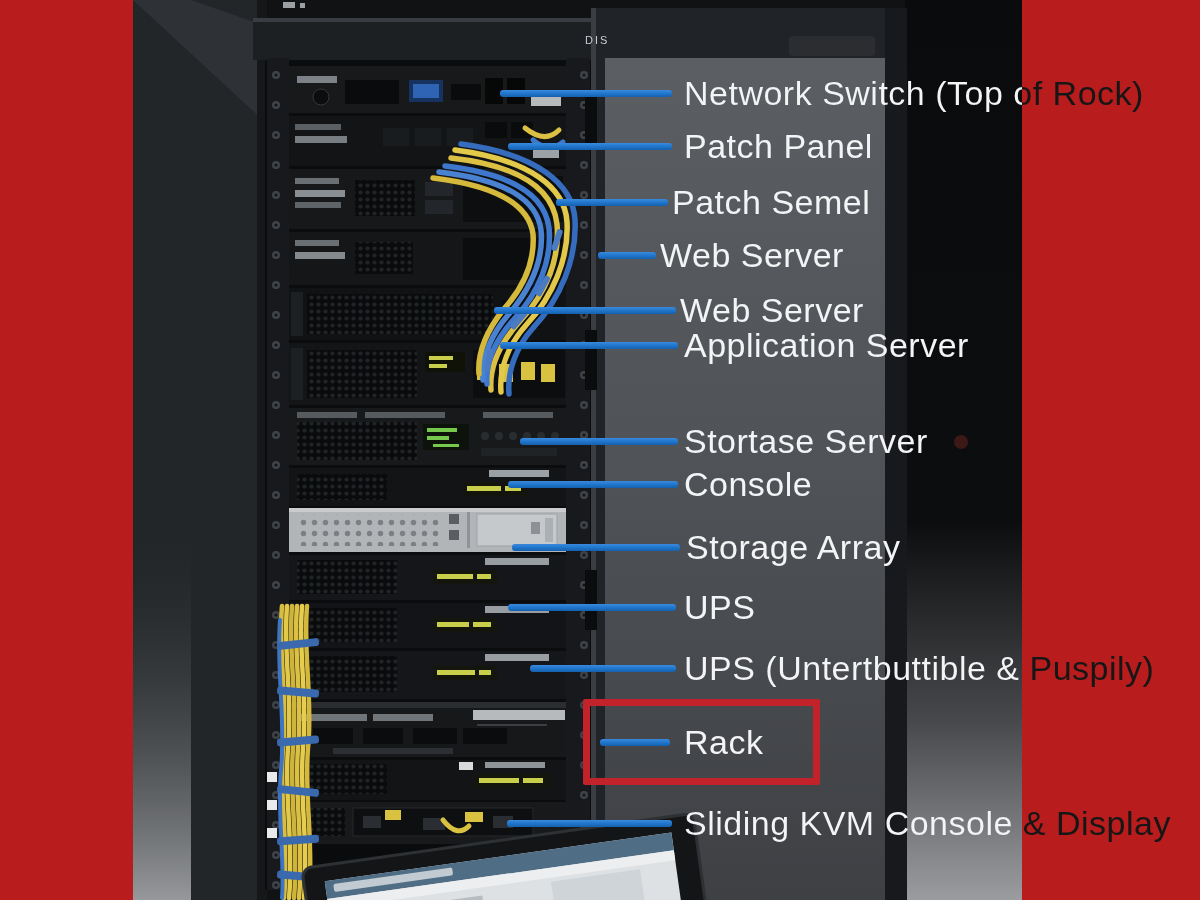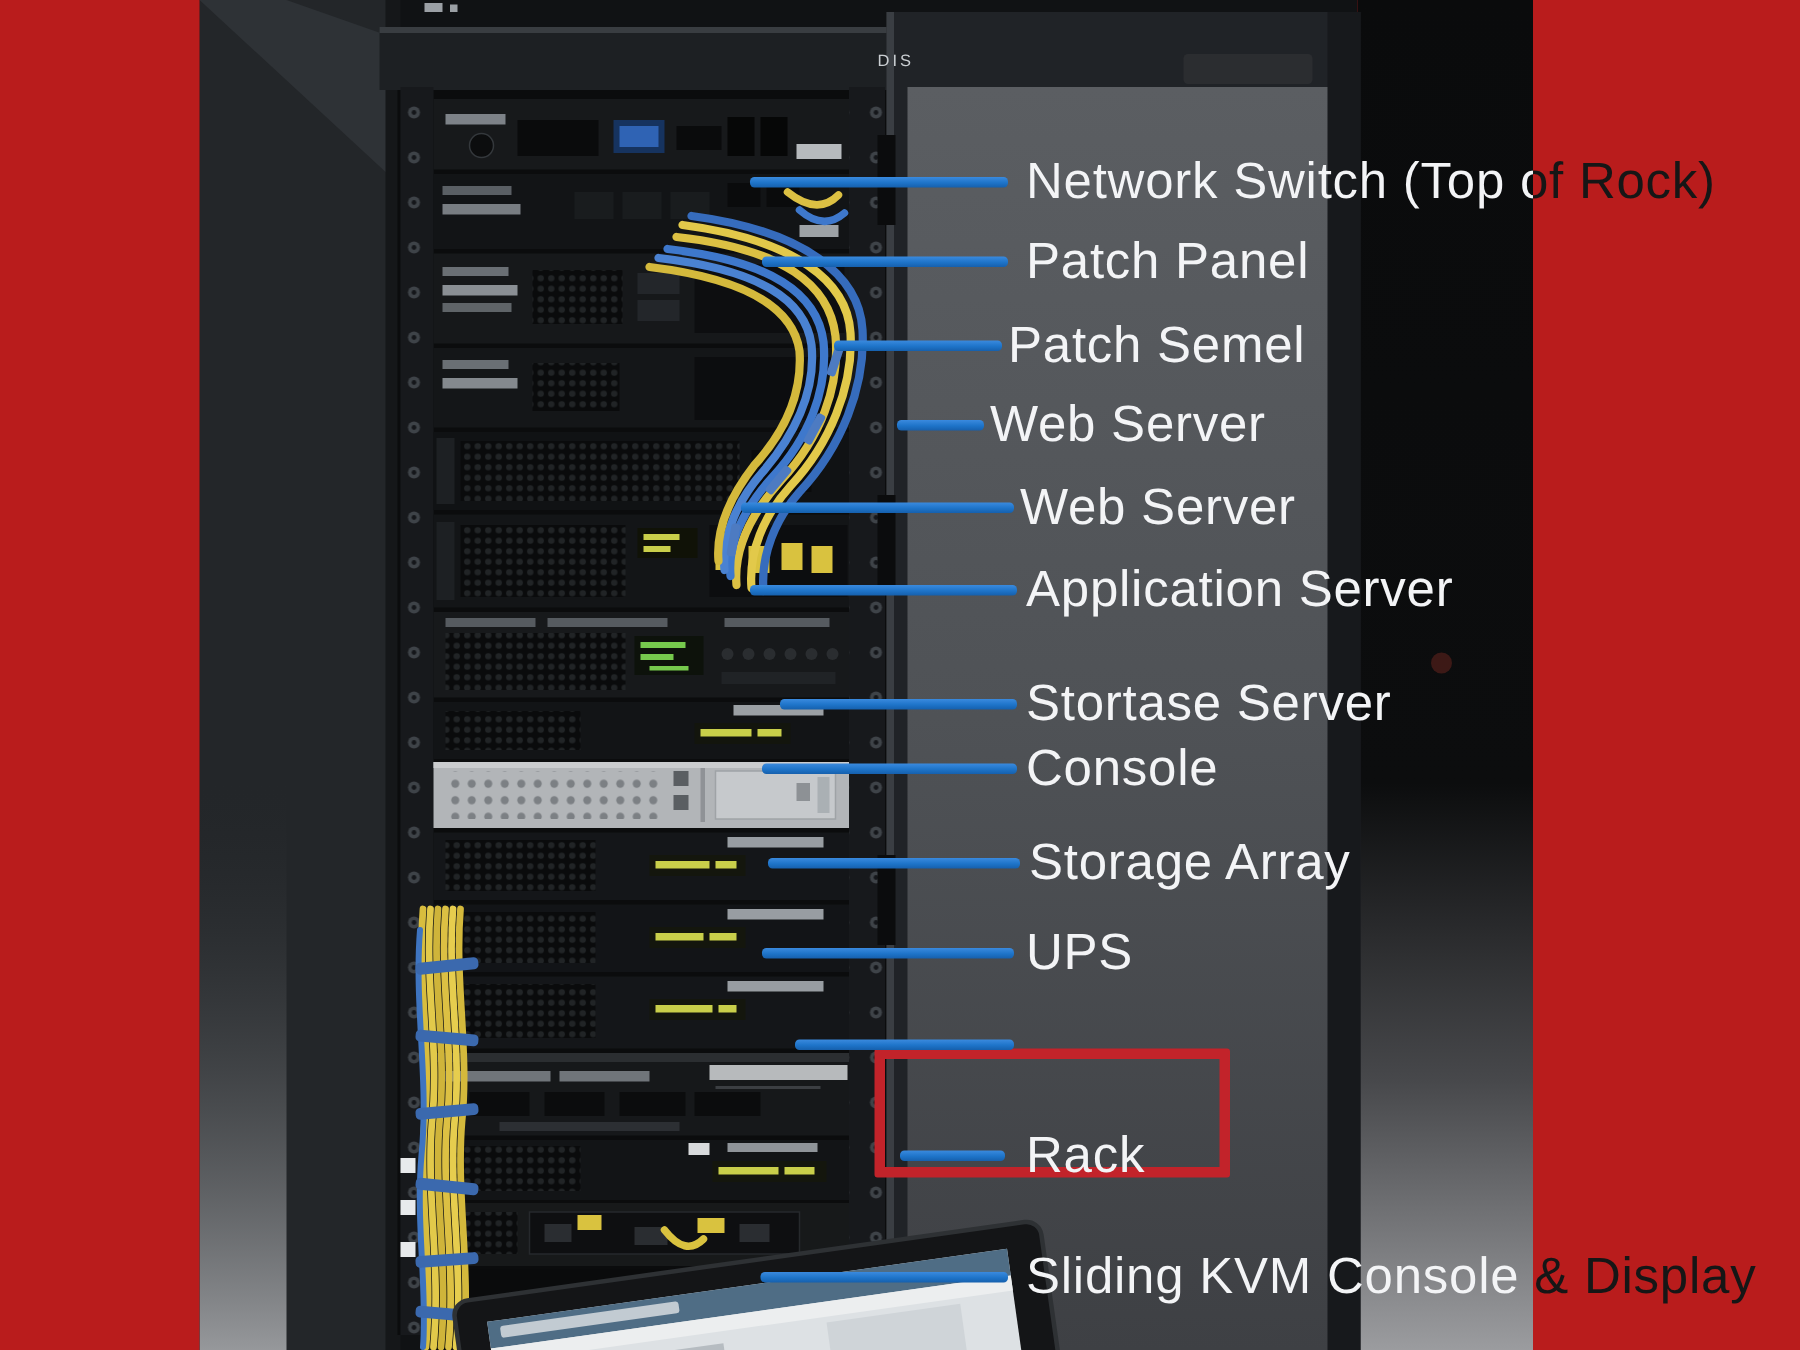--- a/index.html
+++ b/index.html
@@ -2,21 +2,21 @@
 <html><head>
 <meta charset="utf-8">
 <style>
   html,body{margin:0;padding:0;background:#ffffff;}
   .stage{
     position:relative;width:1200px;height:900px;overflow:hidden;background:#b91c1c;
     font-family:"Liberation Sans", sans-serif;
   }
   .photo-svg{position:absolute;left:133px;top:0;width:889px;height:900px;display:block;}
   .overlay{position:absolute;left:0;top:0;width:1200px;height:900px;}
-  .row{position:absolute;left:0;width:1012px;height:42px;margin-top:28px;}
+  .row{position:absolute;left:0;width:1012px;height:42px;}
   .lline{
     position:absolute;top:18px;height:7px;border-radius:3px;
     background:linear-gradient(180deg,#3a8ade 0%,#1e74c9 55%,#1660ad 100%);
   }
   .ltext{
     position:absolute;top:0;line-height:42px;white-space:nowrap;
     font-size:34px;font-weight:400;letter-spacing:.5px;color:#f3f4f6;
   }
   .lsplit{color:#f3f4f6;}
   @supports (-webkit-background-clip: text) {
@@ -343,21 +343,21 @@
     <div class="row" style="top:234px">
       <span class="lline" style="left:598px;width:58px"></span>
       <span class="ltext" style="left:660px">Web Server</span>
     </div>
 
     <div class="row" style="top:289px">
       <span class="lline" style="left:494px;width:182px"></span>
       <span class="ltext" style="left:680px">Web Server</span>
     </div>
 
-    <div class="row" style="top:344px">
+    <div class="row" style="top:324px">
       <span class="lline" style="left:500px;width:178px"></span>
       <span class="ltext" style="left:684px">Application Server</span>
     </div>
 
     <div class="row" style="top:420px">
       <span class="lline" style="left:520px;width:158px"></span>
       <span class="ltext" style="left:684px">Stortase Server</span>
     </div>
 
     <div class="row" style="top:463px">
@@ -370,20 +370,21 @@
       <span class="ltext" style="left:686px">Storage Array</span>
     </div>
 
     <div class="row" style="top:586px">
       <span class="lline" style="left:508px;width:168px"></span>
       <span class="ltext" style="left:684px">UPS</span>
     </div>
 
     <div class="row" style="top:647px">
       <span class="lline" style="left:530px;width:146px"></span>
+      <span class="ltext lsplit" style="left:684px;--split:338px">UPS (Untertbuttible &amp; Puspily)</span>
     </div>
 
     <div class="row" style="top:721px">
       <span class="lline" style="left:600px;width:70px"></span>
       <span class="ltext" style="left:684px">Rack</span>
     </div>
 
     <div class="row" style="top:802px">
       <span class="lline" style="left:507px;width:165px"></span>
       <span class="ltext lsplit" style="left:684px;--split:338px">Sliding KVM Console &amp; Display</span>

